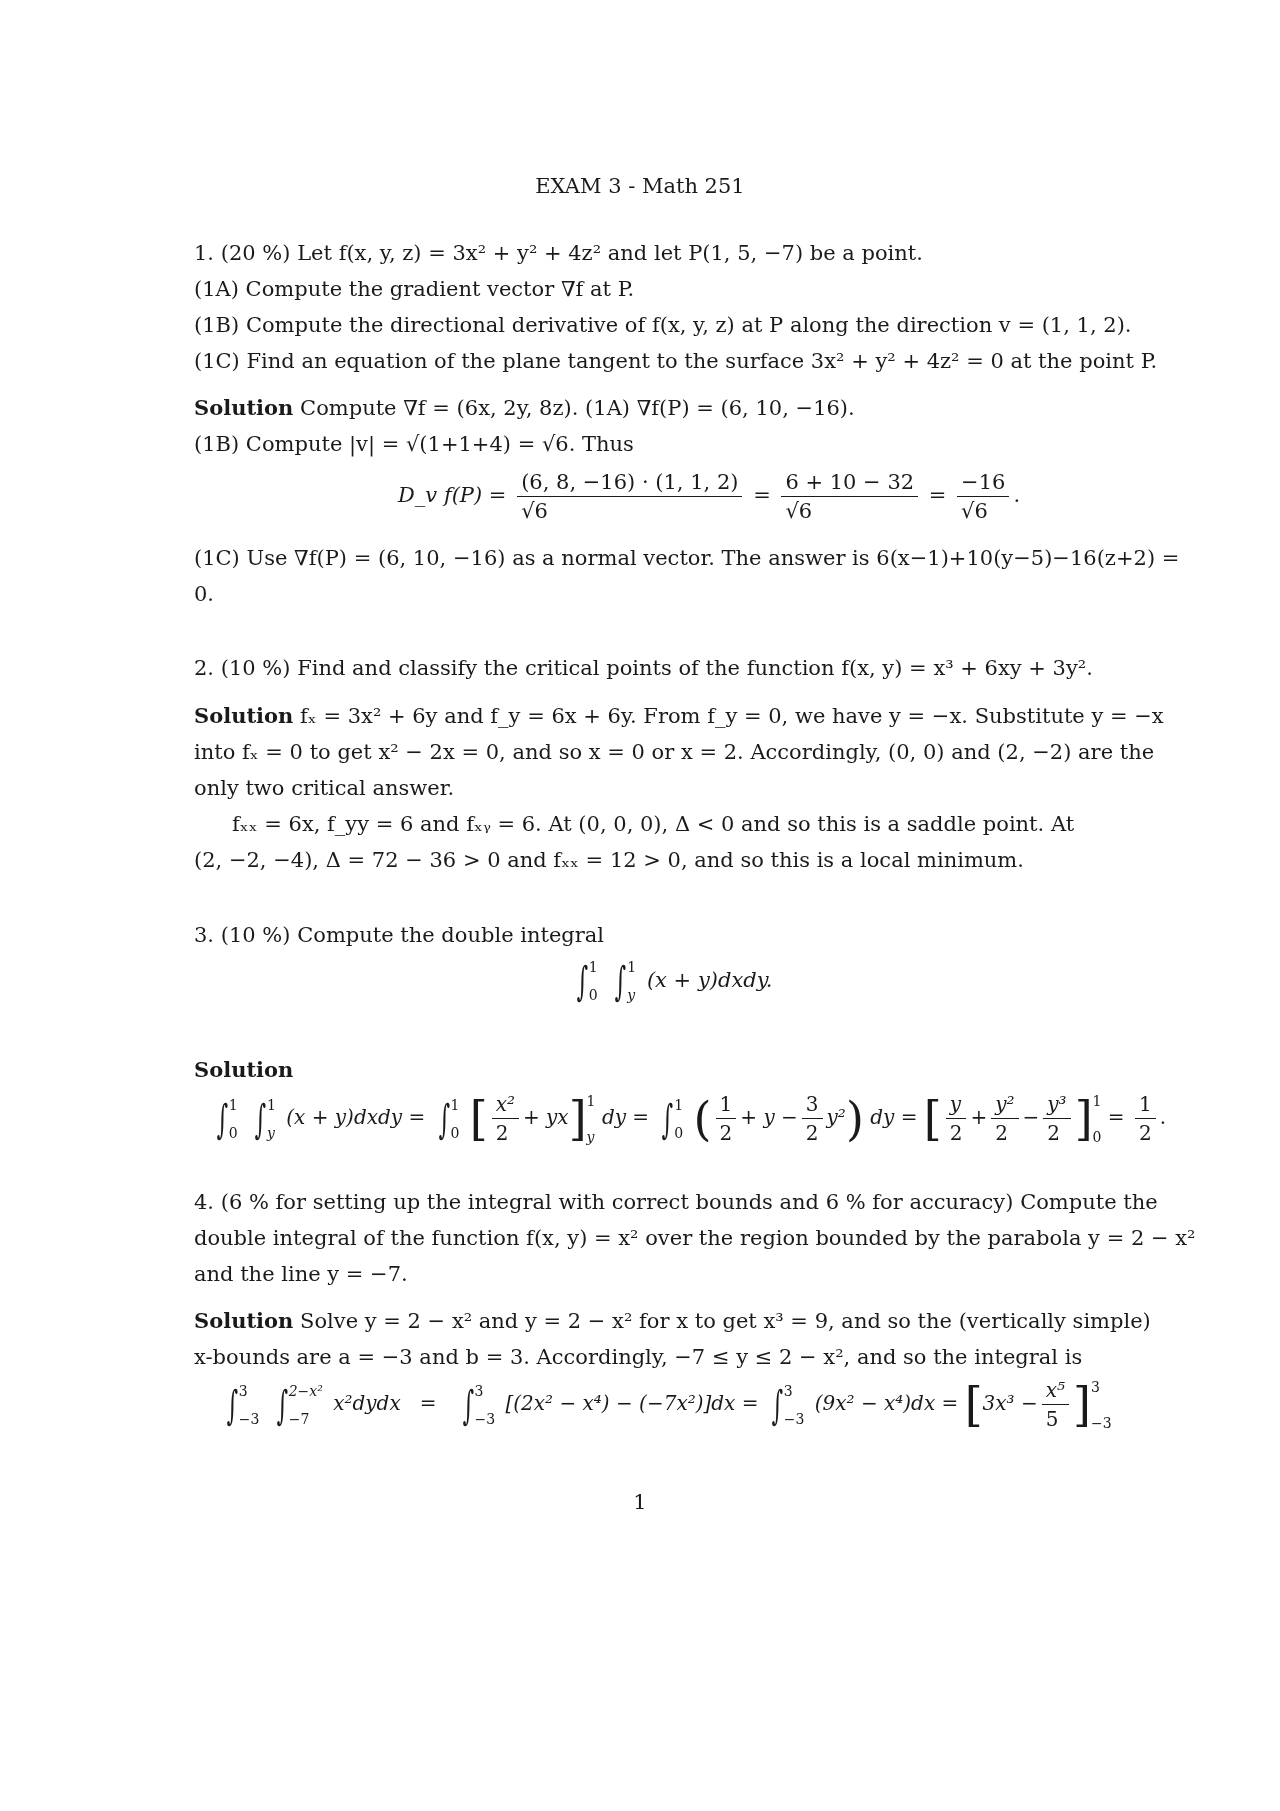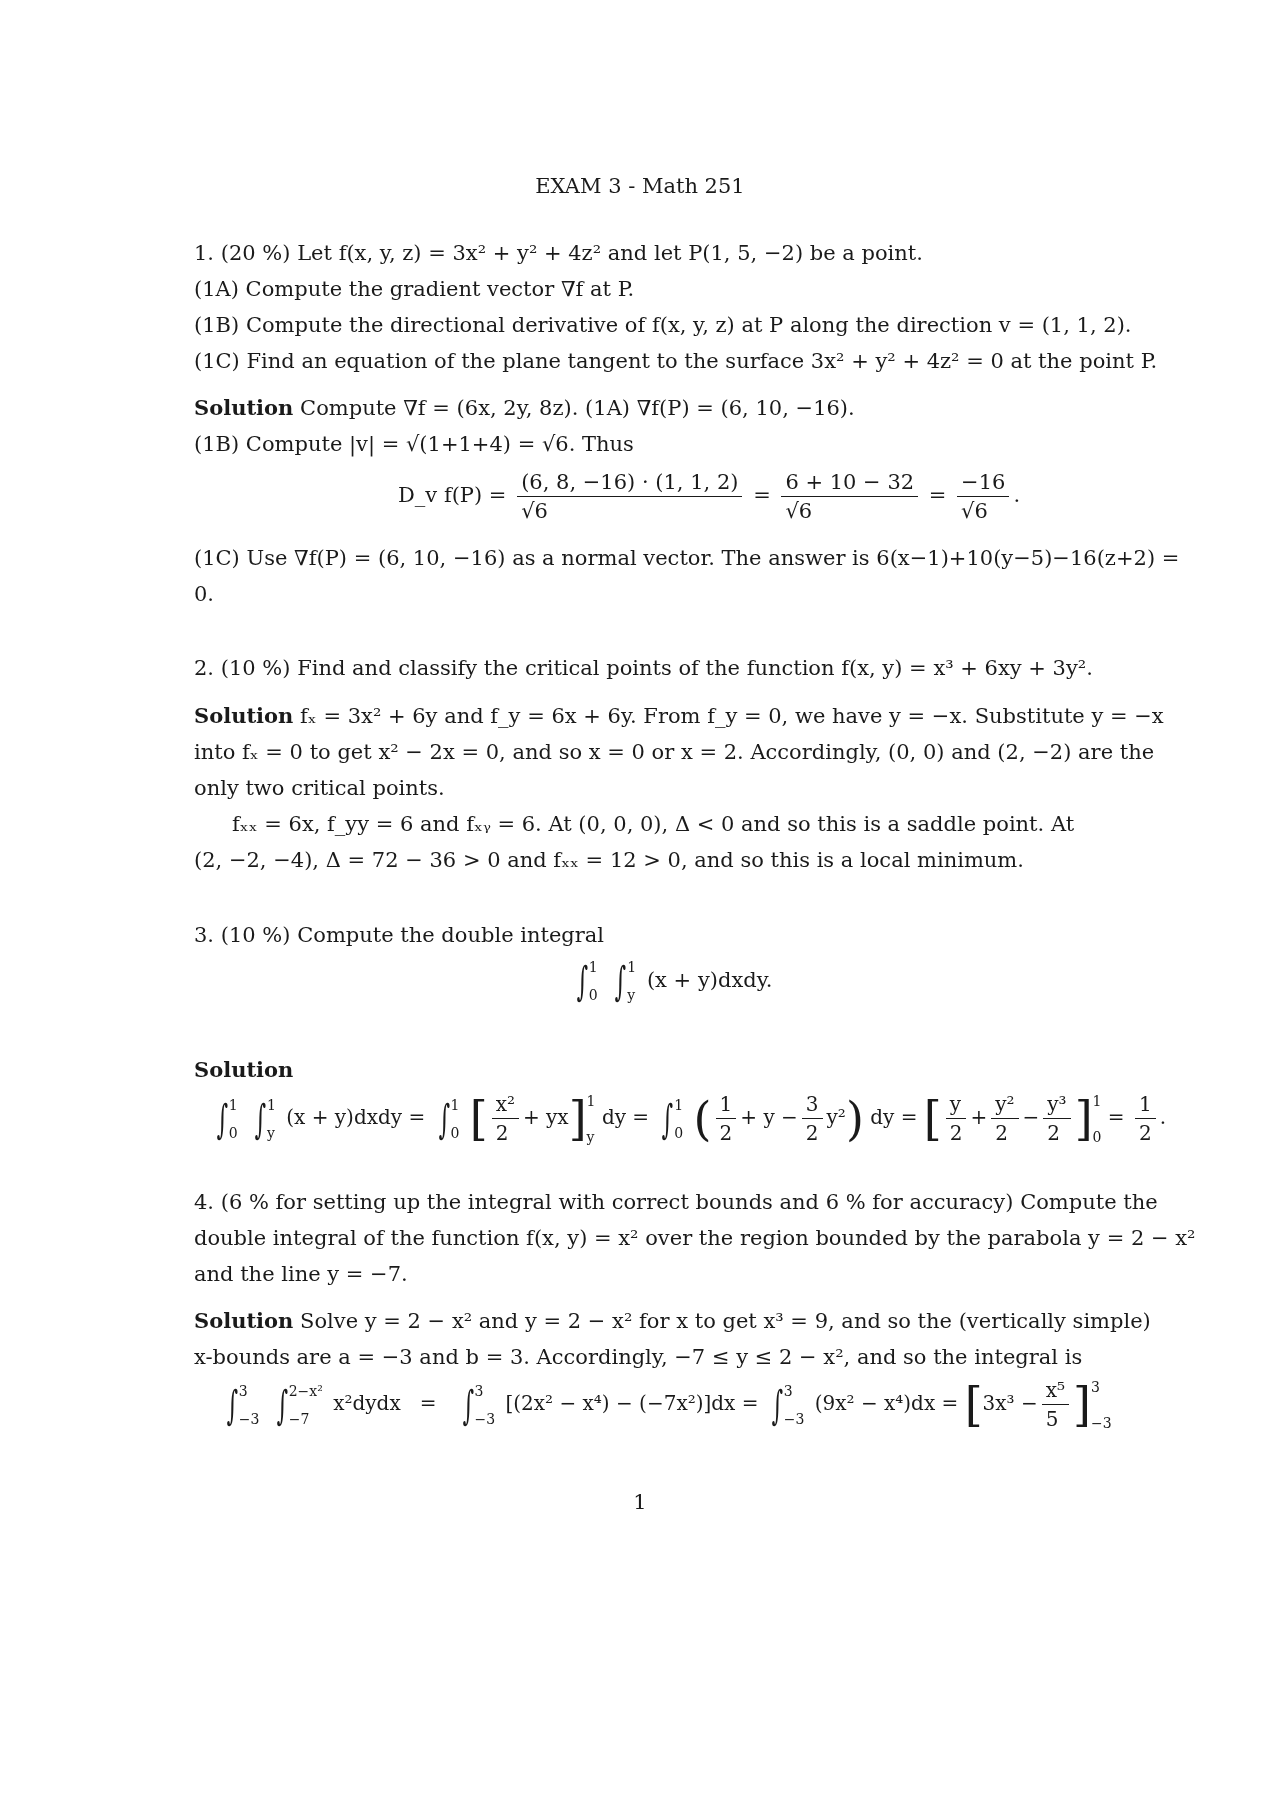--- a/index.html
+++ b/index.html
@@ -4,21 +4,21 @@
 <style>
   html, body { margin: 0; padding: 0; background: #ffffff; }
   body {
     width: 1280px; height: 1811px; position: relative; overflow: hidden;
     font-family: "DejaVu Serif", "Liberation Serif", serif;
     color: #1a1a1a; font-size: 21px;
   }
   .page { position: absolute; left: 0; top: 0; width: 1280px; height: 1811px; }
   .line { position: absolute; left: 194px; white-space: nowrap; line-height: 26px; }
   .center { position: absolute; left: 0; width: 1280px; text-align: center; white-space: nowrap; }
-  i, .it { }
+  i, .it { font-style: italic; }
   b { font-weight: bold; }
   .frac { display: inline-block; vertical-align: middle; margin: 0 4px; }
   .frac .num { display: block; padding: 0 4px 2px; border-bottom: 1.5px solid #1a1a1a; }
   .frac .den { display: block; padding: 2px 4px 0; }
   .int { display: inline-block; position: relative; font-size: 40px; line-height: 40px; vertical-align: middle; transform: scaleX(0.55); margin: 0 2px 0 2px; }
   .lim { display: inline-block; vertical-align: middle; font-size: 14px; line-height: 14px; margin-left: -6px; margin-right: 4px; }
   .lim .up { display: block; height: 28px; }
   .lim .lo { display: block; }
   .big { font-size: 46px; line-height: 46px; vertical-align: middle; font-weight: 200; }
   .brack-lim { display: inline-block; vertical-align: middle; font-size: 14px; line-height: 14px; }
@@ -29,21 +29,21 @@
 </head>
 <body>
 
 <div class="page">
 
   <div class="center" style="top:174px;">EXAM 3 - Math 251</div>
 
   <div class="line" style="top:240px;">
     <span>1.</span>
     <span>(20 %)</span>
-    <span>Let f(x, y, z) = 3x² + y² + 4z² and let P(1, 5, −2) be a point.</span>
+    <span>Let f(x, y, z) = 3x² + y² + 4z² and let P(1, 5, −7) be a point.</span>
   </div>
   <div class="line" style="top:276px;">
     <span>(1A)</span>
     <span>Compute the gradient vector ∇f at P.</span>
   </div>
   <div class="line" style="top:312px;">
     <span>(1B)</span>
     <span>Compute the directional derivative of f(x, y, z) at P along the direction v = (1, 1, 2).</span>
   </div>
   <div class="line" style="top:348px;">
@@ -72,21 +72,21 @@
   <div class="line" style="top:655px;text-align:center;">
     <span>2.</span>
     <span>(10 %)</span>
     <span>Find and classify the critical points of the function f(x, y) = x³ + 6xy + 3y².</span>
   </div>
   <div class="line" style="top:703px;">
     <b>Solution</b>
     <span>fₓ = 3x² + 6y and f_y = 6x + 6y. From f_y = 0, we have y = −x. Substitute y = −x</span>
   </div>
   <div class="line" style="top:739px;">into fₓ = 0 to get x² − 2x = 0, and so x = 0 or x = 2. Accordingly, (0, 0) and (2, −2) are the</div>
-  <div class="line" style="top:775px;">only two critical points.</div>
+  <div class="line" style="top:775px;">only two critical answer.</div>
   <div class="line indent" style="top:811px;">fₓₓ = 6x, f_yy = 6 and fₓᵧ = 6. At (0, 0, 0), Δ &lt; 0 and so this is a saddle point. At</div>
   <div class="line" style="top:847px;">(2, −2, −4), Δ = 72 − 36 &gt; 0 and fₓₓ = 12 &gt; 0, and so this is a local minimum.</div>
 
   <div class="line" style="top:922px;">
     <span>3.</span>
     <span>(10 %)</span>
     <span>Compute the double integral</span>
   </div>
 
   <div class="eq" style="left:570px; top:960px;">

